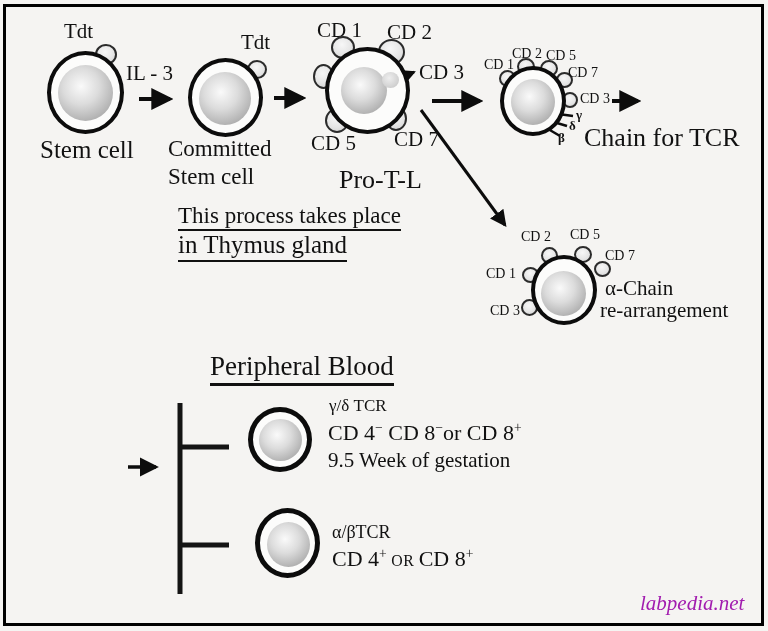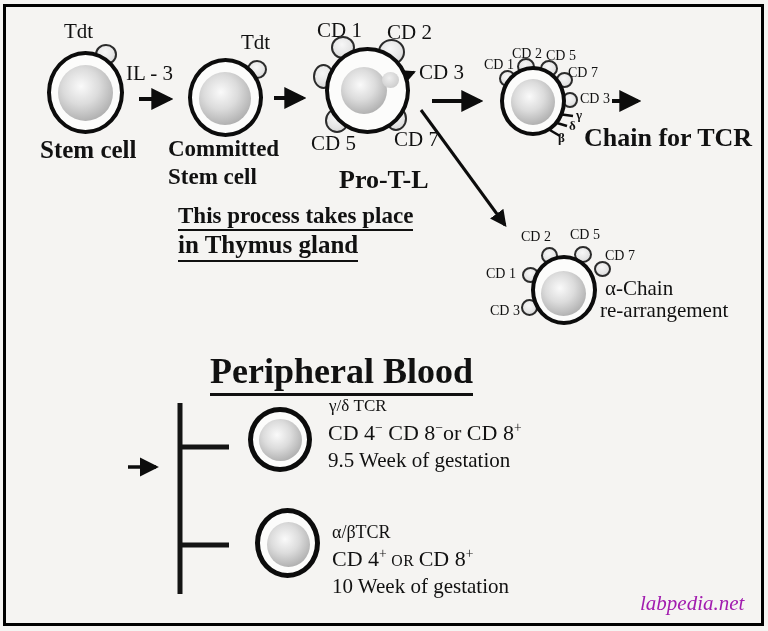--- a/index.html
+++ b/index.html
@@ -32,21 +32,21 @@
     border:2px solid #2b2b2b;
     background:radial-gradient(circle at 45% 35%, #f7f7f7 0%, #e6e6e6 55%, #cfcfcf 100%);
     z-index:2;box-sizing:border-box;
   }
   .vesicle{
     position:absolute;border-radius:50%;
     background:radial-gradient(circle at 42% 38%, #eeeeee 0%, #d4d4d4 60%, #bfbfbf 100%);
     z-index:5;
   }
   .lbl{position:absolute;white-space:nowrap;z-index:6;line-height:1.1;}
-  .b{font-weight:700;}
+  .b{font-weight:400;}
   .u{border-bottom:2px solid #111;padding-bottom:1px;}
   .cd-sm{font-size:14px;}
   .cd-md{font-size:21px;}
   .greek{font-size:13px;font-weight:700;}
   sup{font-size:0.62em;}
   .orcaps{font-size:0.72em;letter-spacing:0.5px;}
   .watermark{color:#a21caf;font-style:italic;}
 </style>
 </head>
 <body>
@@ -140,30 +140,29 @@
   <div class="lbl cd-sm" style="left:570px;top:227px;">CD 5</div>
   <div class="lbl cd-sm" style="left:605px;top:248px;">CD 7</div>
   <div class="lbl cd-sm" style="left:486px;top:266px;">CD 1</div>
   <div class="lbl cd-sm" style="left:490px;top:303px;">CD 3</div>
   <div class="lbl" style="left:605px;top:277px;font-size:21px;text-align:center;">α-Chain</div>
   <div class="lbl" style="left:600px;top:299px;font-size:21px;">re-arrangement</div>
 
   <div class="lbl b u" style="left:178px;top:203px;font-size:23px;">This process takes place</div>
   <div class="lbl b u" style="left:178px;top:231px;font-size:25px;">in Thymus gland</div>
 
-  <div class="lbl b u" style="left:210px;top:352px;font-size:36px;border-bottom-width:3px;">Peripheral Blood</div>
+  <div class="lbl b u" style="left:210px;top:352px;font-size:27px;border-bottom-width:3px;">Peripheral Blood</div>
 
   <div class="cell cell-thick" style="left:248px;top:407px;width:64px;height:65px;">
     <div class="nucleus" style="left:6px;top:7px;width:43px;height:42px;"></div>
   </div>
   <div class="lbl" style="left:329px;top:397px;font-size:17px;">γ/δ TCR</div>
   <div class="lbl" style="left:328px;top:420px;font-size:22px;"><span>CD 4</span><sup>−</sup><span> CD 8</span><sup>−</sup><span>or CD 8</span><sup>+</sup></div>
   <div class="lbl" style="left:328px;top:449px;font-size:21px;">9.5 Week of gestation</div>
 
   <div class="cell cell-thick" style="left:255px;top:508px;width:65px;height:70px;">
     <div class="nucleus" style="left:7px;top:9px;width:43px;height:45px;"></div>
   </div>
   <div class="lbl" style="left:332px;top:523px;font-size:18px;text-align:right;">α/βTCR</div>
   <div class="lbl" style="left:332px;top:546px;font-size:22px;"><span>CD 4</span><sup>+</sup><span class="orcaps"> OR </span><span> CD 8</span><sup>+</sup></div>
-  <div class="lbl" style="left:332px;top:575px;font-size:21px;">10 Week of gestation</div>
 
   <div class="lbl watermark" style="left:640px;top:592px;font-size:21px;">labpedia.net</div>
 </div>
 
 </body></html>

